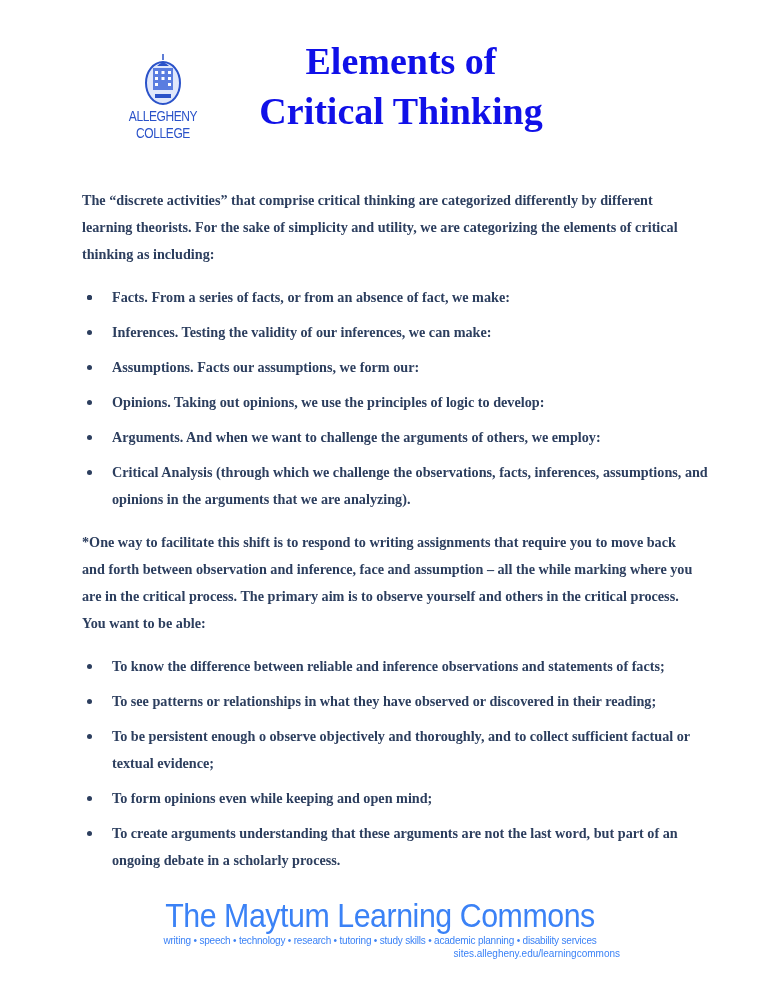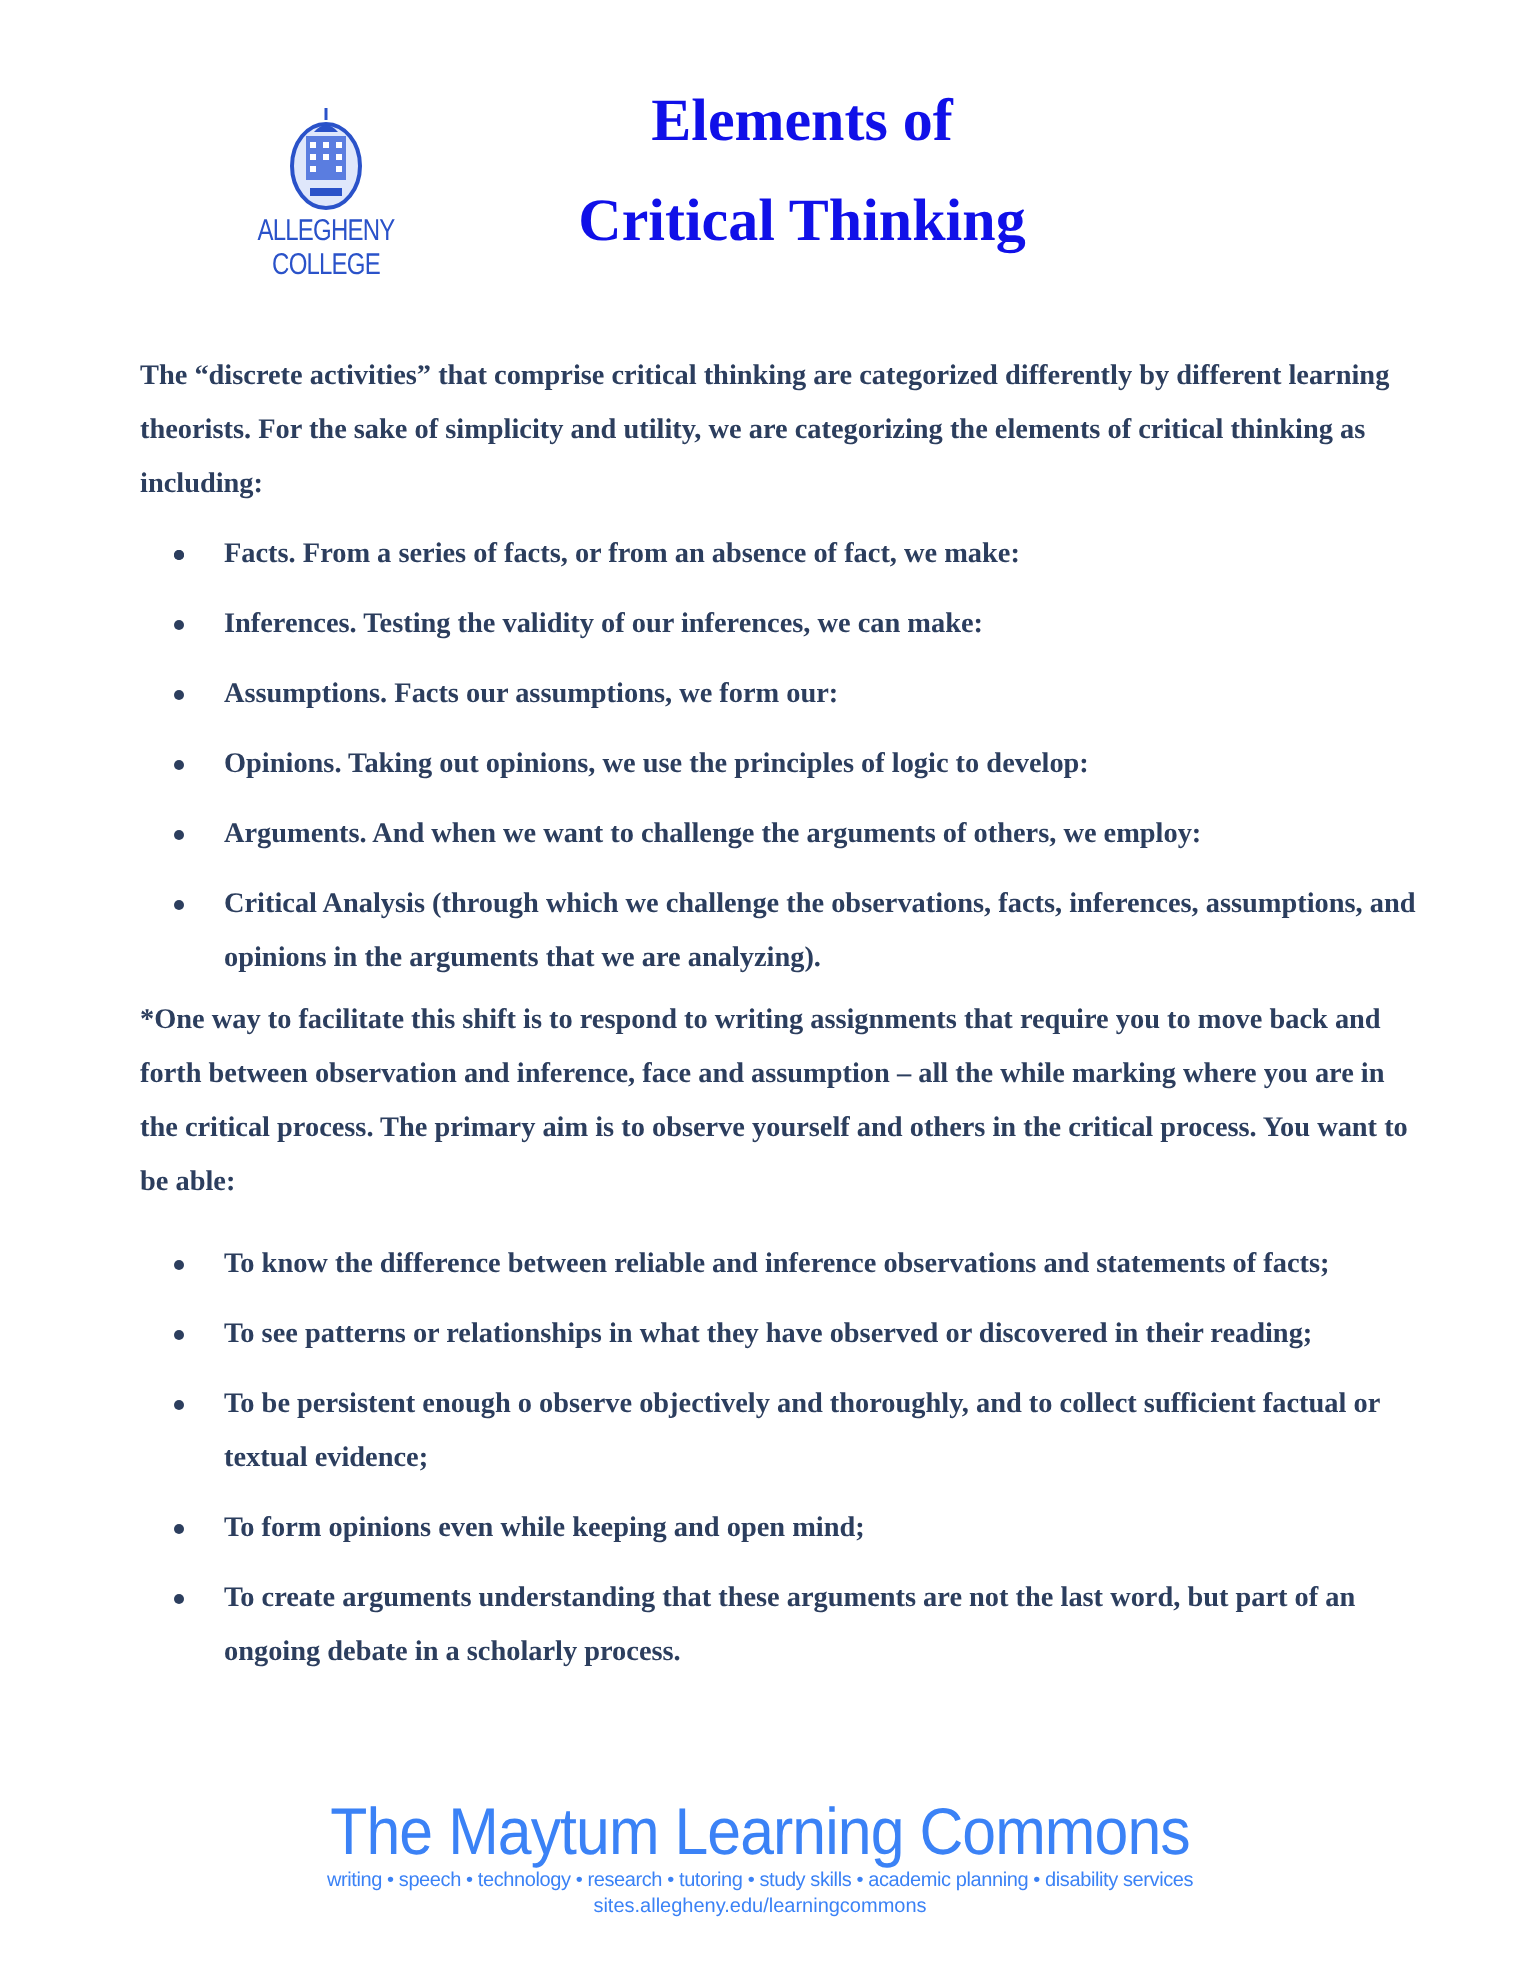--- a/index.html
+++ b/index.html
@@ -47,35 +47,35 @@
     }
     .title {
       position: absolute;
       left: 236px;
       width: 330px;
       top: 0;
       text-align: center;
       color: #1010e8;
       font-family: "Liberation Serif", "DejaVu Serif", serif;
       font-weight: bold;
-      font-size: 30px;
+      font-size: 38px;
       line-height: 50px;
     }
     .content {
       position: absolute;
       top: 171px;
       left: 66px;
       width: 650px;
       color: #2c3e5e;
       font-weight: bold;
       font-size: 14.2px;
       line-height: 27px;
     }
     .content p {
-      margin: 4px;
+      margin: 16px;
     }
     ul.bullets {
       list-style: none;
       margin: 0;
       padding: 0;
     }
     ul.bullets li {
       position: relative;
       padding-left: 46px;
       margin-top: 8px;
@@ -109,20 +109,21 @@
     }
     .footer-services {
       font-size: 10px;
       line-height: 13px;
       white-space: nowrap;
       letter-spacing: -0.2px;
     }
     .footer-url {
       font-size: 10px;
       line-height: 13px;
+      text-align: right;
     }
   </style>
 </head>
 <body>
 
 <div class="header">
   <div class="logo">
     <svg class="seal" viewBox="0 0 40 52">
       <line x1="20" y1="0" x2="20" y2="6" stroke="#2a52c9" stroke-width="1.5"></line>
       <ellipse cx="20" cy="29" rx="17" ry="21" fill="#dfe7fb" stroke="#2a52c9" stroke-width="2"></ellipse>

